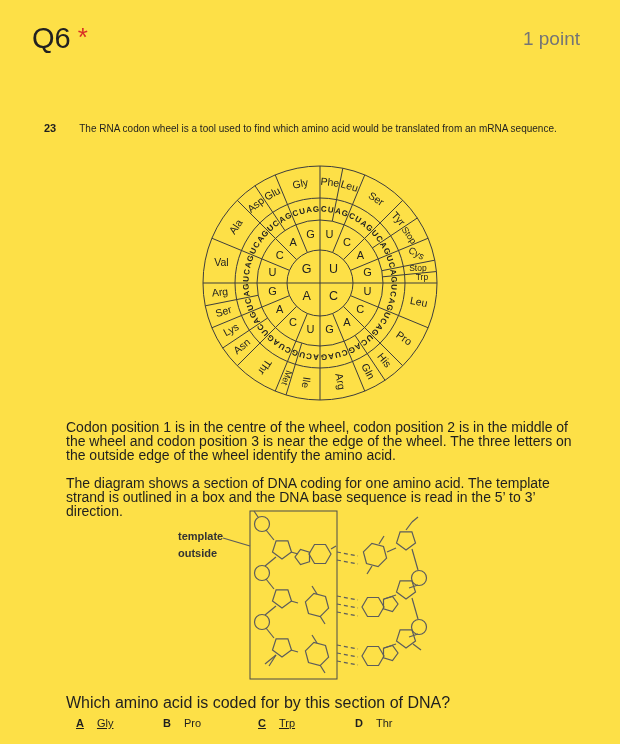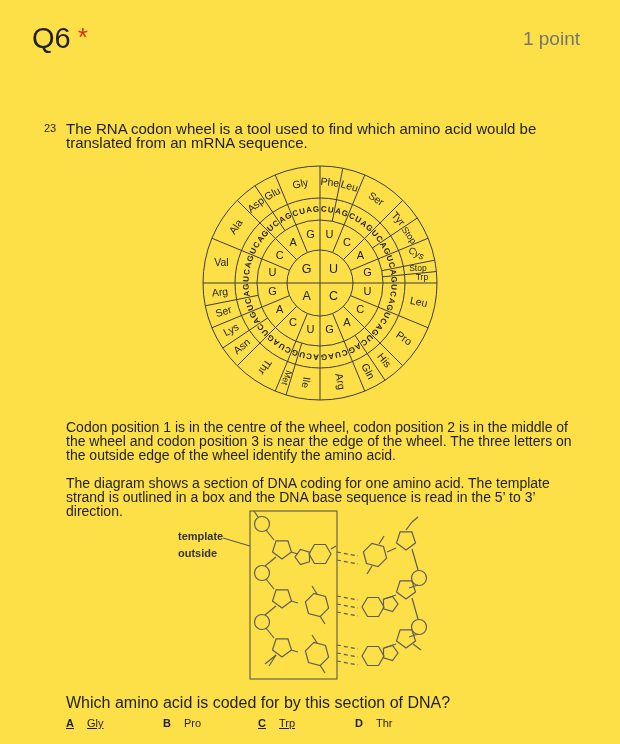--- a/index.html
+++ b/index.html
@@ -3,32 +3,32 @@
 <meta charset="utf-8">
 <style>
   html,body{margin:0;padding:0;background:#fff;}
   #page{position:relative;width:620px;height:744px;background:#fde047;overflow:hidden;
         font-family:"Liberation Sans", sans-serif;color:#1f1f1f;}
   
   .hdr-title{position:absolute;left:32px;top:22px;font-size:29px;color:#212121;}
   .hdr-req{color:#d93025;font-size:26px;margin-left:7px;vertical-align:2px;}
   .hdr-points{position:absolute;right:40px;top:28px;font-size:19px;color:#757575;}
   
-  .qnum{position:absolute;left:44px;top:122px;font-size:11px;font-weight:normal;}
-  .qtext{position:absolute;left:66px;top:122px;width:504px;font-size:15px;line-height:14px;}
+  .qnum{position:absolute;left:44px;top:122px;font-size:11px;font-weight:bold;}
+  .qtext{position:absolute;left:66px;top:122px;width:504px;font-size:10px;line-height:14px;text-align:center;}
   .para{position:absolute;left:66px;width:506px;font-size:14px;line-height:14px;}
   #p1{top:420px;} #p2{top:476px;}
   #wheel{position:absolute;left:195px;top:158px;}
   #dna{position:absolute;left:170px;top:503px;}
   .dna-label{position:absolute;left:178px;top:528px;font-size:11px;line-height:17px;color:#333;font-weight:bold;}
   .finalq{position:absolute;left:66px;top:694px;font-size:16px;}
   .opt{position:absolute;top:717px;font-size:11px;}
   .opt b{font-weight:bold;}
   .opt .lbl{margin-left:13px;}
-  #optA{left:66px;text-decoration:underline;} #optB{left:163px;} #optC{left:258px;text-decoration:underline;} #optD{left:355px;}
+  #optA{left:76px;text-decoration:underline;} #optB{left:163px;} #optC{left:258px;text-decoration:underline;} #optD{left:355px;}
   
   .wl{fill:none;stroke:#3d3d3d;stroke-width:1;}
   .wt1{font-size:12.5px;fill:#222;}
   .wt2{font-size:11px;fill:#222;}
   .wt3{font-size:8px;font-weight:bold;fill:#222;}
   .wt4{fill:#222;}
   .dl{fill:none;stroke:#5c5c5c;stroke-width:1.2;}
   .dd{fill:none;stroke:#5c5c5c;stroke-width:1.2;stroke-dasharray:4 3;}
   .dbox{fill:none;stroke:#4a4a4a;stroke-width:1;}
   svg text{dominant-baseline:middle;}

